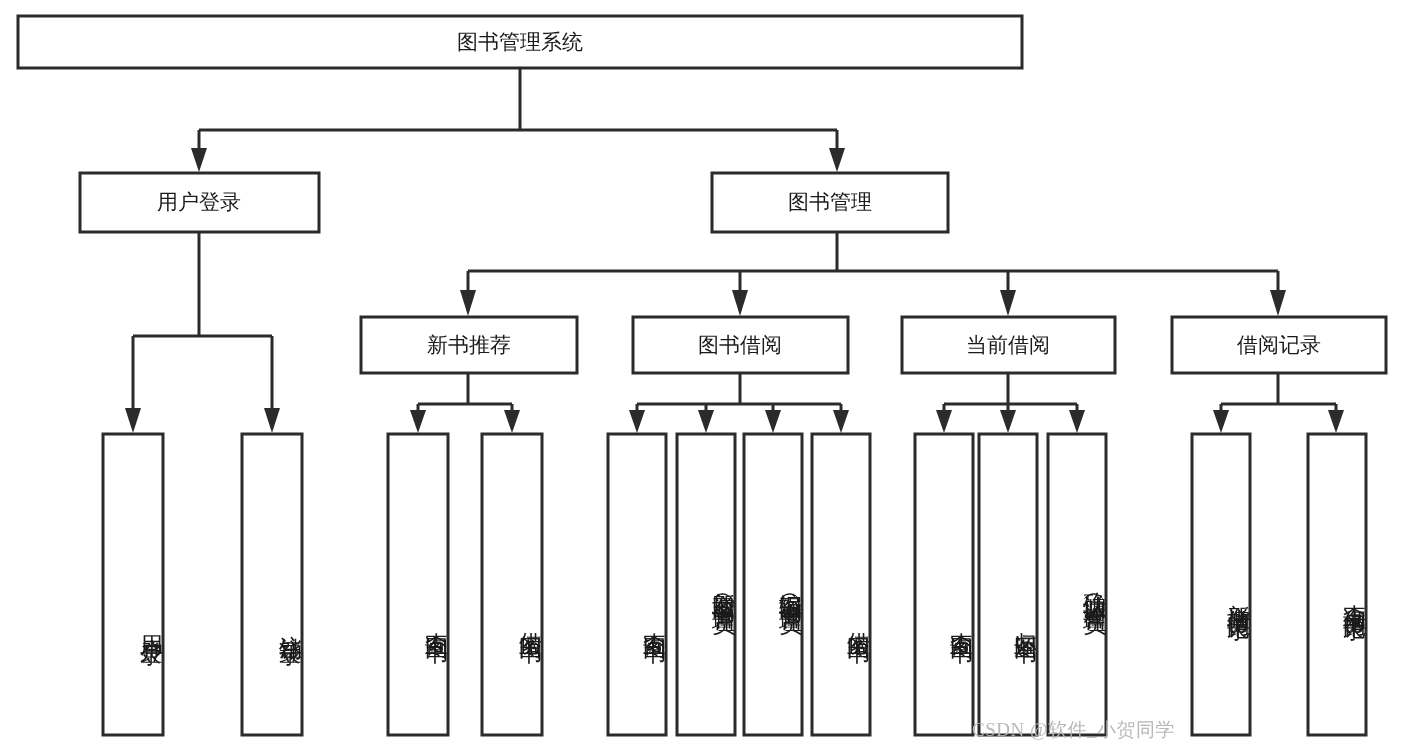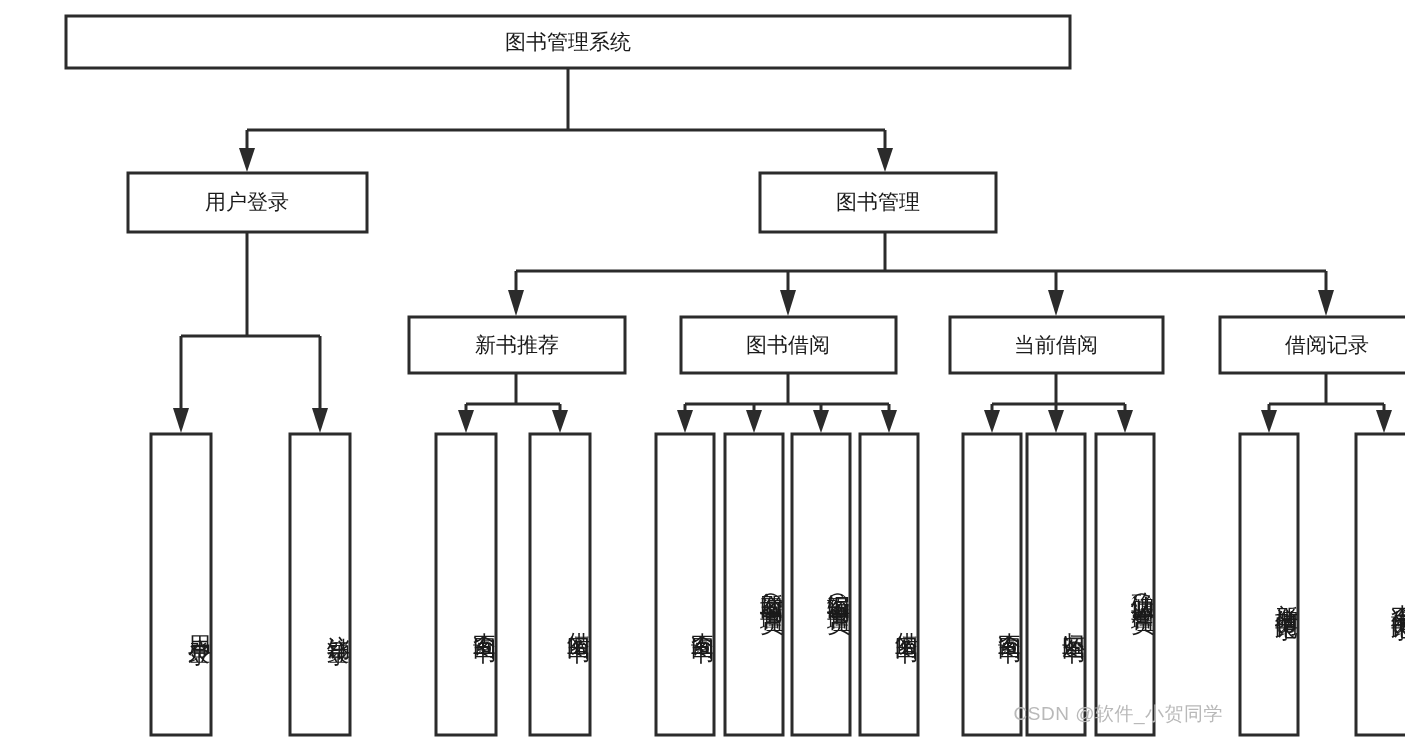--- a/index.html
+++ b/index.html
@@ -11,21 +11,20 @@
     width: 1405px;
     height: 747px;
     font-family: "Liberation Sans", "DejaVu Sans", sans-serif;
     overflow: hidden;
   }
   #diagram-root {
     position: relative;
     width: 1183px;
     height: 747px;
     background: #ffffff;
-    margin-left: 48px;
   }
   svg#flow-svg {
     position: absolute;
     left: 0;
     top: 0;
     width: 1405px;
     height: 747px;
   }
   .node-rect {
     fill: #ffffff;
@@ -60,22 +59,22 @@
     letter-spacing: 3px;
     display: flex;
     align-items: flex-start;
     justify-content: center;
     white-space: nowrap;
     pointer-events: none;
   }
   .watermark {
     position: absolute;
     right: 8px;
-    bottom: 20px;
-    font-family: Liberation Sans, sans-serif;
+    bottom: 4px;
+    font-family: Liberation Serif, serif;
     font-size: 19px;
     color: #b9b9b9;
     white-space: nowrap;
     letter-spacing: 0.5px;
   }
 </style>
 </head>
 <body>
 
 <div id="diagram-root">

